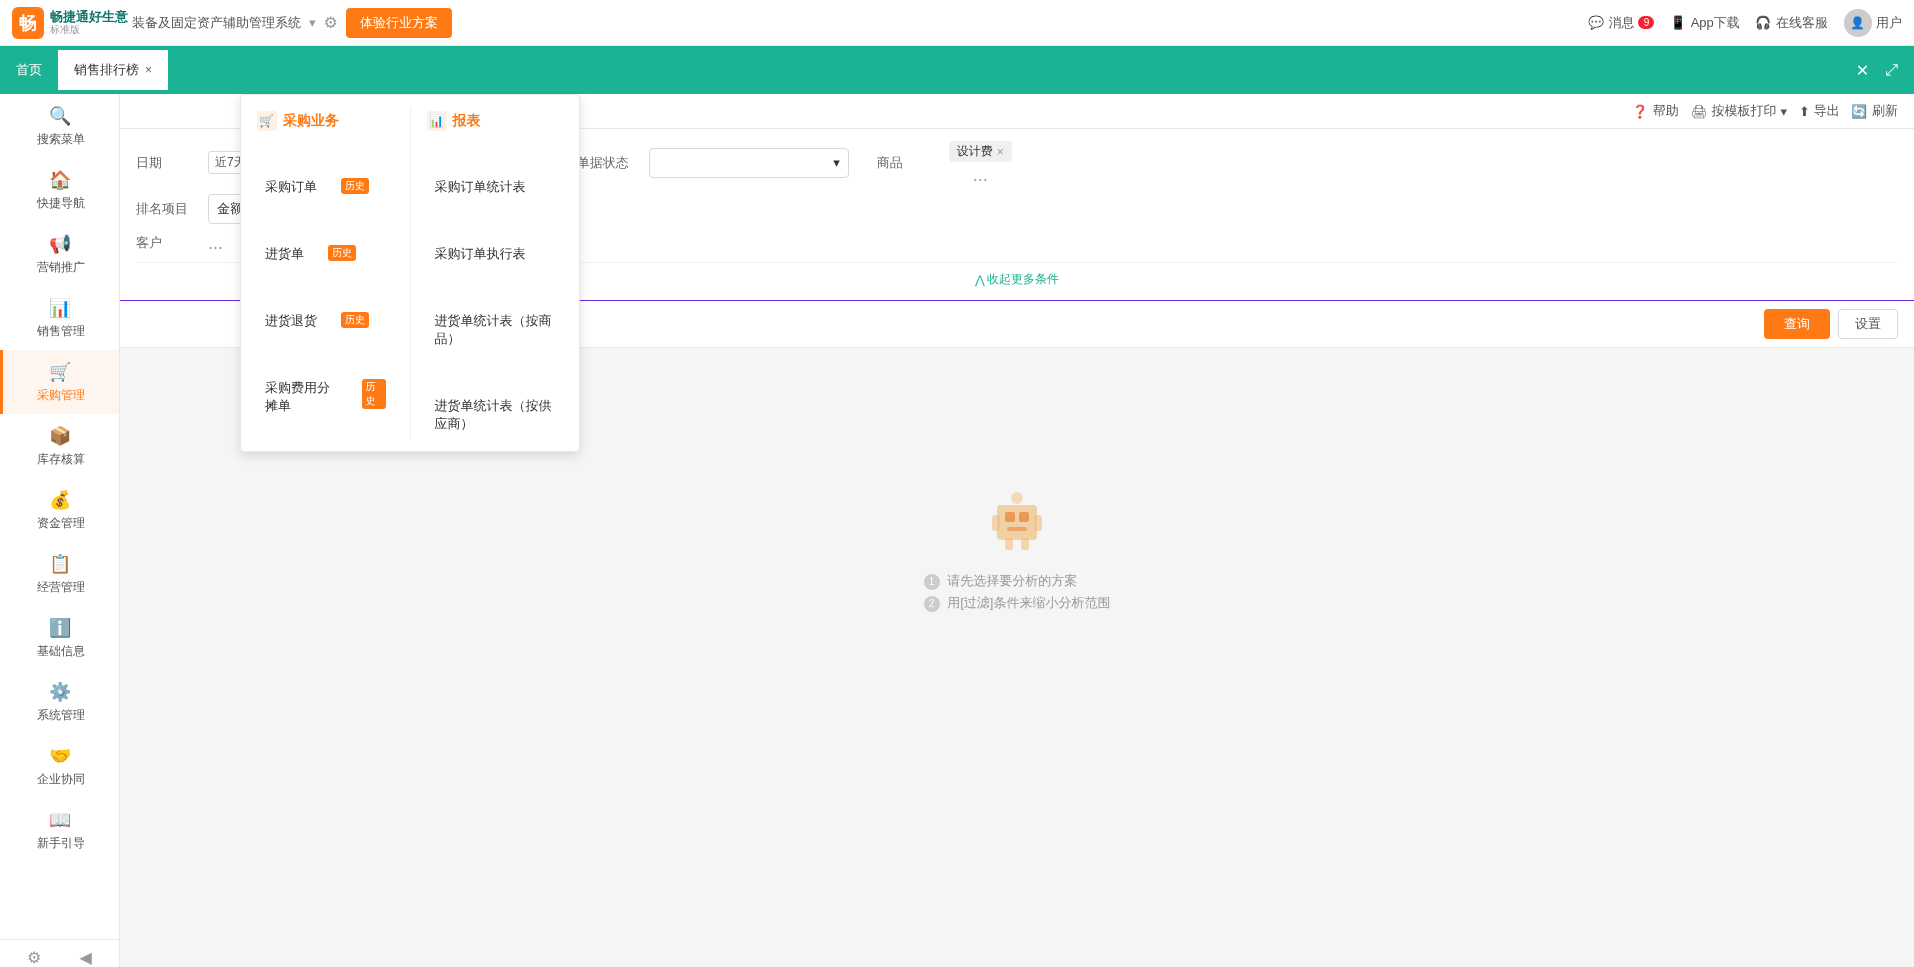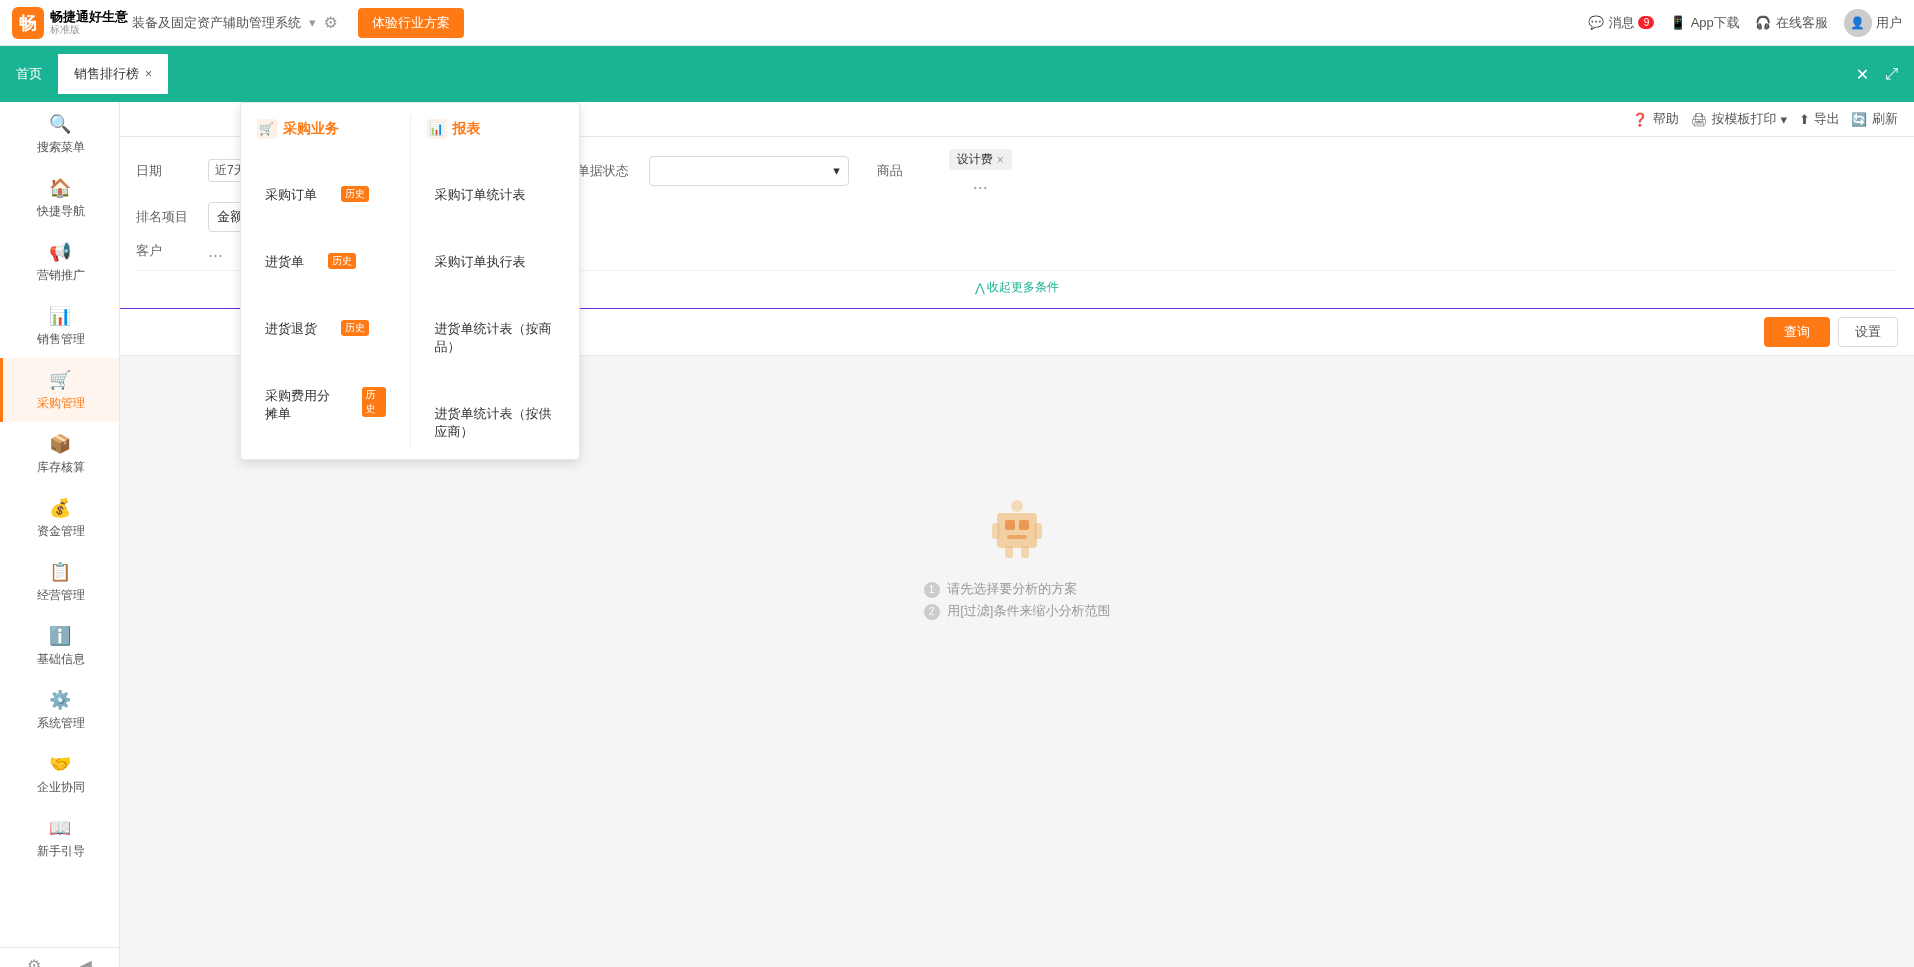--- a/index.html
+++ b/index.html
@@ -32,42 +32,41 @@
       justify-content: center;
       color: white;
       font-size: 18px;
       font-weight: bold;
     }
     .logo-text {
       display: flex;
       flex-direction: column;
       line-height: 1.2;
     }
-    .logo-text .main { font-size: 13px; color: #000000; font-weight: bold; }
+    .logo-text .main { font-size: 13px; color: #0f766e; font-weight: bold; }
     .logo-text .sub { font-size: 10px; color: #999; }
     .system-title {
       flex: 1;
       display: flex;
       align-items: center;
       gap: 8px;
       font-size: 13px;
       color: #333;
     }
     .system-title .title-text { color: #555; }
     .system-title .arrow { color: #999; cursor: pointer; }
     .system-title .settings-icon { color: #999; cursor: pointer; font-size: 16px; }
     .industry-btn {
       background: #ff7a14;
       color: white;
       border: none;
       padding: 6px 14px;
       border-radius: 4px;
       cursor: pointer;
       font-size: 13px;
-      margin-left: 12px;
     }
     .header-right {
       display: flex;
       align-items: center;
       gap: 16px;
       margin-left: auto;
       font-size: 13px;
       color: #555;
     }
     .header-right .item {
@@ -92,21 +91,21 @@
       background: #ccc;
       display: flex;
       align-items: center;
       justify-content: center;
       font-size: 12px;
       color: #666;
     }
 
     
     .tab-bar {
-      height: 56px;
+      height: 48px;
       background: #1ab394;
       display: flex;
       align-items: center;
       padding: 0 0;
       position: relative;
     }
     .tab-item {
       height: 40px;
       padding: 0 16px;
       display: flex;

